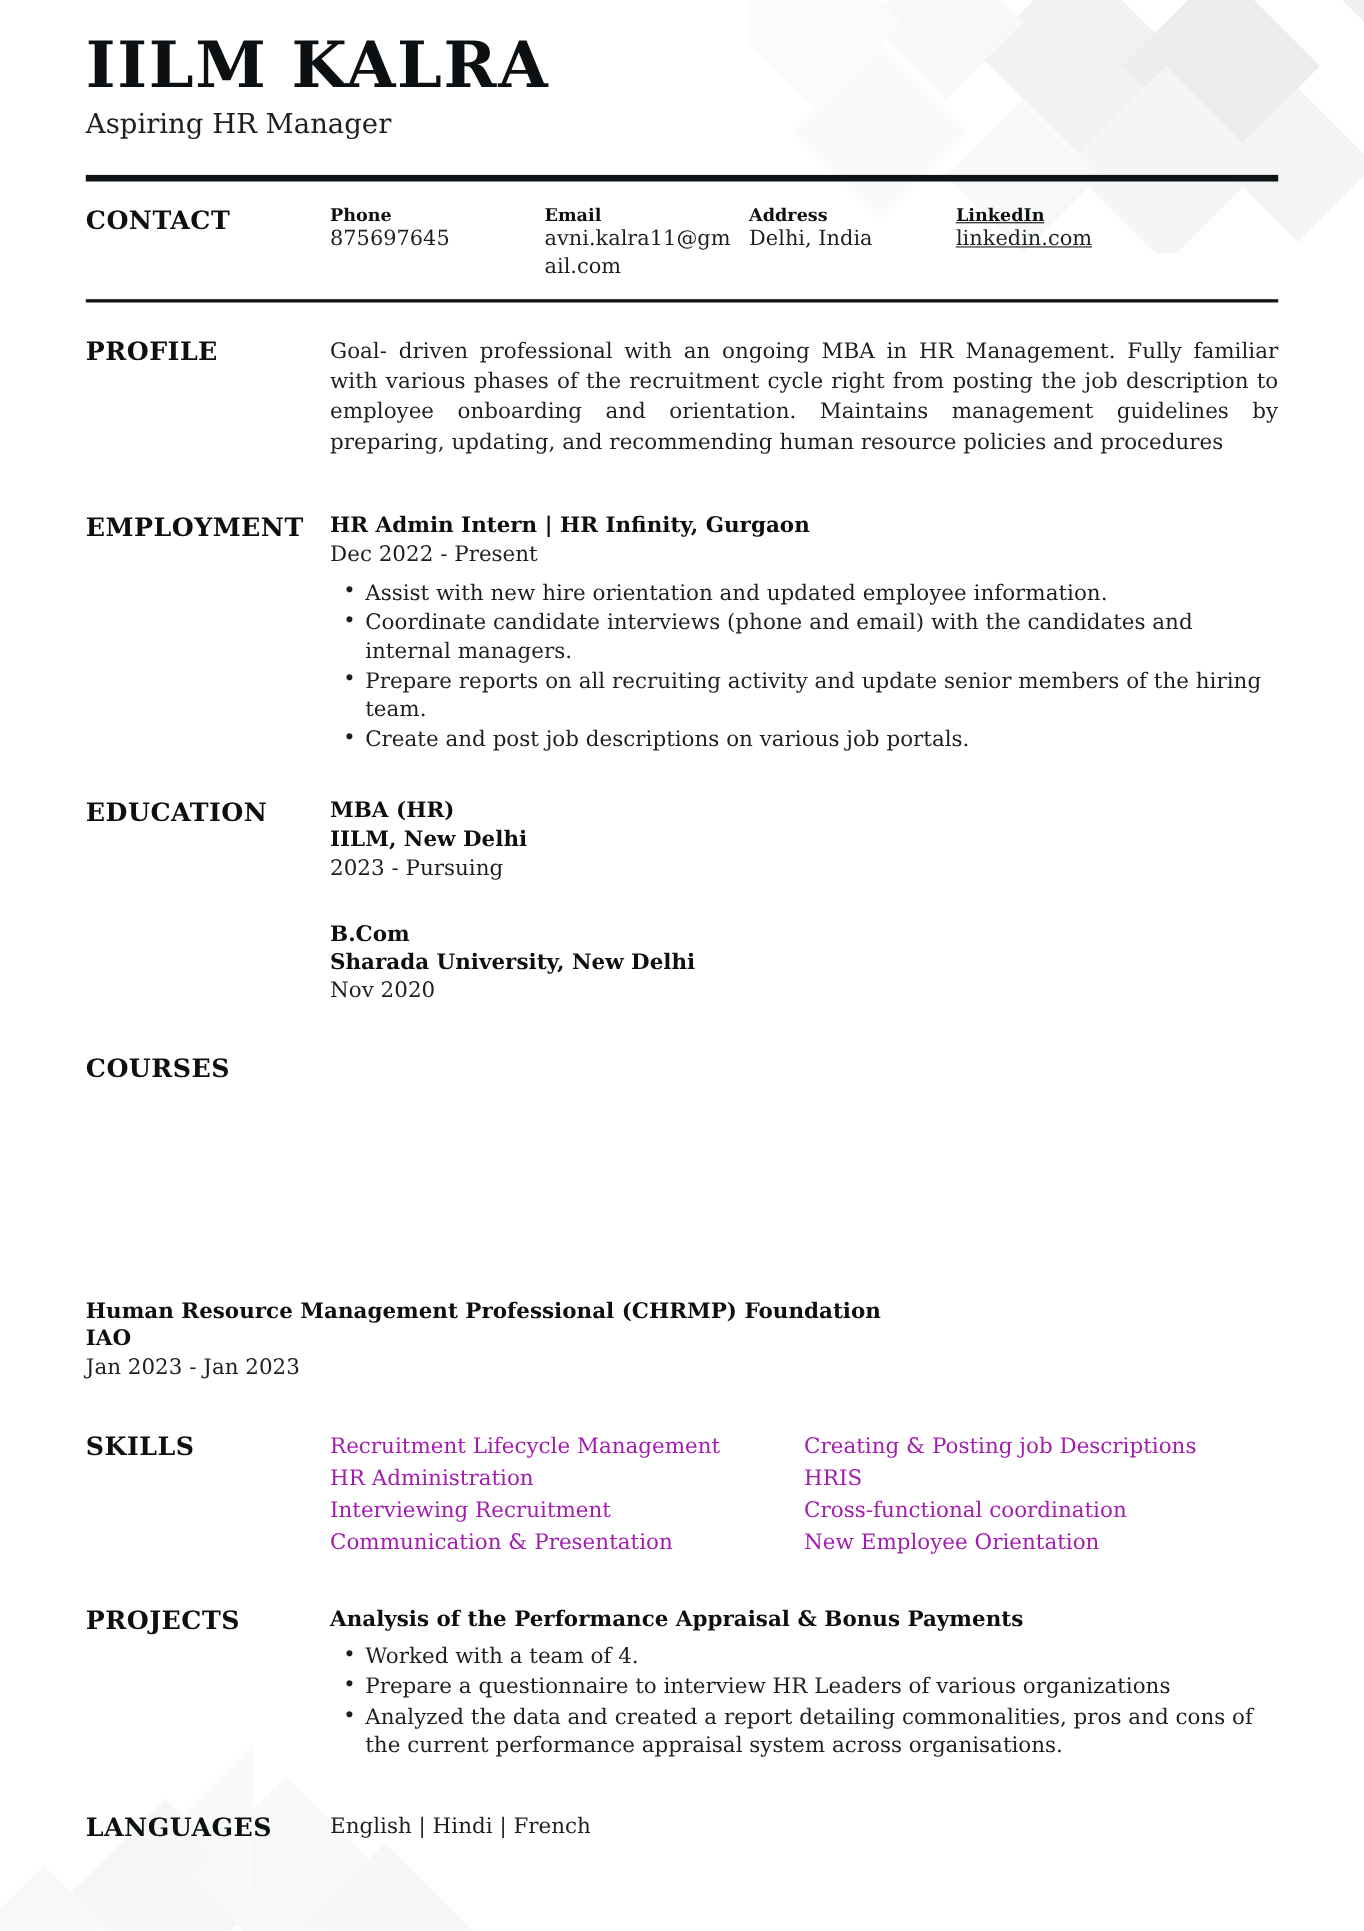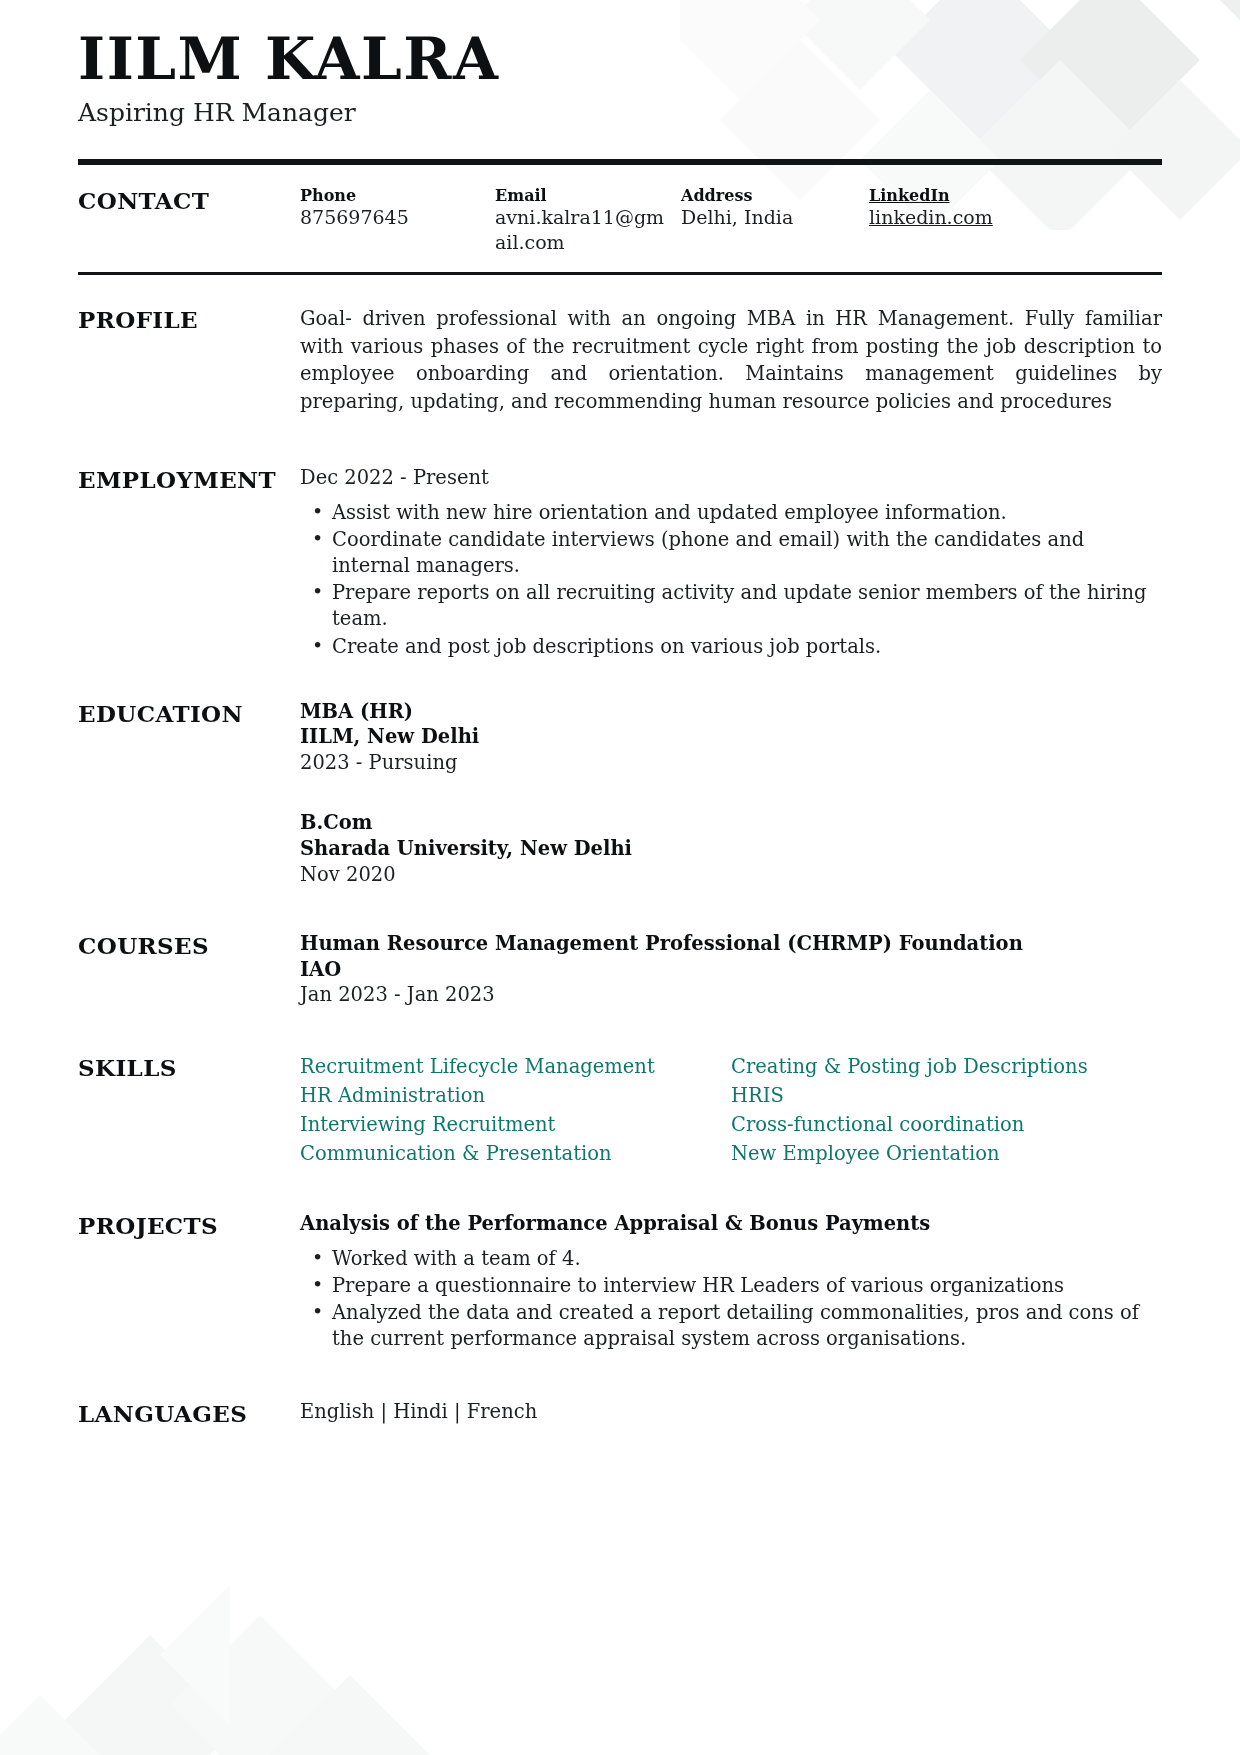--- a/index.html
+++ b/index.html
@@ -168,21 +168,21 @@
   .skills-grid {
     display: flex;
   }
   .skills-col {
     flex: 0 0 50%;
     max-width: 50%;
   }
   .skill-item {
     font-size: 19.5px;
     line-height: 1.48;
-    color: #0f766e;
+    color: #a21caf;
   }
 
   
   .lang-val {
     font-size: 19.5px;
     line-height: 1.34;
     color: #1b1f22;
   }
 </style>
 </head>
@@ -256,20 +256,21 @@
     <div class="sec-label">PROFILE</div>
     <div class="sec-body">
       <p class="para">Goal- driven professional with an ongoing MBA in HR Management. Fully familiar with various phases of the recruitment cycle right from posting the job description to employee onboarding and orientation. Maintains management guidelines by preparing, updating, and recommending human resource policies and procedures</p>
     </div>
   </div>
 
   <div class="section sec-block" style="padding-top:49px;">
     <div class="sec-label">EMPLOYMENT</div>
     <div class="sec-body">
       <div class="entry">
+        <div class="e-title">HR Admin Intern | HR Infinity, Gurgaon</div>
         <div class="e-date">Dec 2022 - Present</div>
         <ul class="bullets">
           <li>Assist with new hire orientation and updated employee information.</li>
           <li>Coordinate candidate interviews (phone and email) with the candidates and internal managers.</li>
           <li>Prepare reports on all recruiting activity and update senior members of the hiring team.</li>
           <li>Create and post job descriptions on various job portals.</li>
         </ul>
       </div>
     </div>
   </div>
@@ -283,21 +284,21 @@
         <div class="e-date">2023 - Pursuing</div>
       </div>
       <div class="entry">
         <div class="e-title">B.Com</div>
         <div class="e-sub">Sharada University, New Delhi</div>
         <div class="e-date">Nov 2020</div>
       </div>
     </div>
   </div>
 
-  <div class="section sec-block" style="padding-top:43px;">
+  <div class="section sec-block" style="padding-top:43px;flex-direction:column;">
     <div class="sec-label">COURSES</div>
     <div class="sec-body">
       <div class="entry">
         <div class="e-title">Human Resource Management Professional (CHRMP) Foundation</div>
         <div class="e-sub">IAO</div>
         <div class="e-date">Jan 2023 - Jan 2023</div>
       </div>
     </div>
   </div>
 

